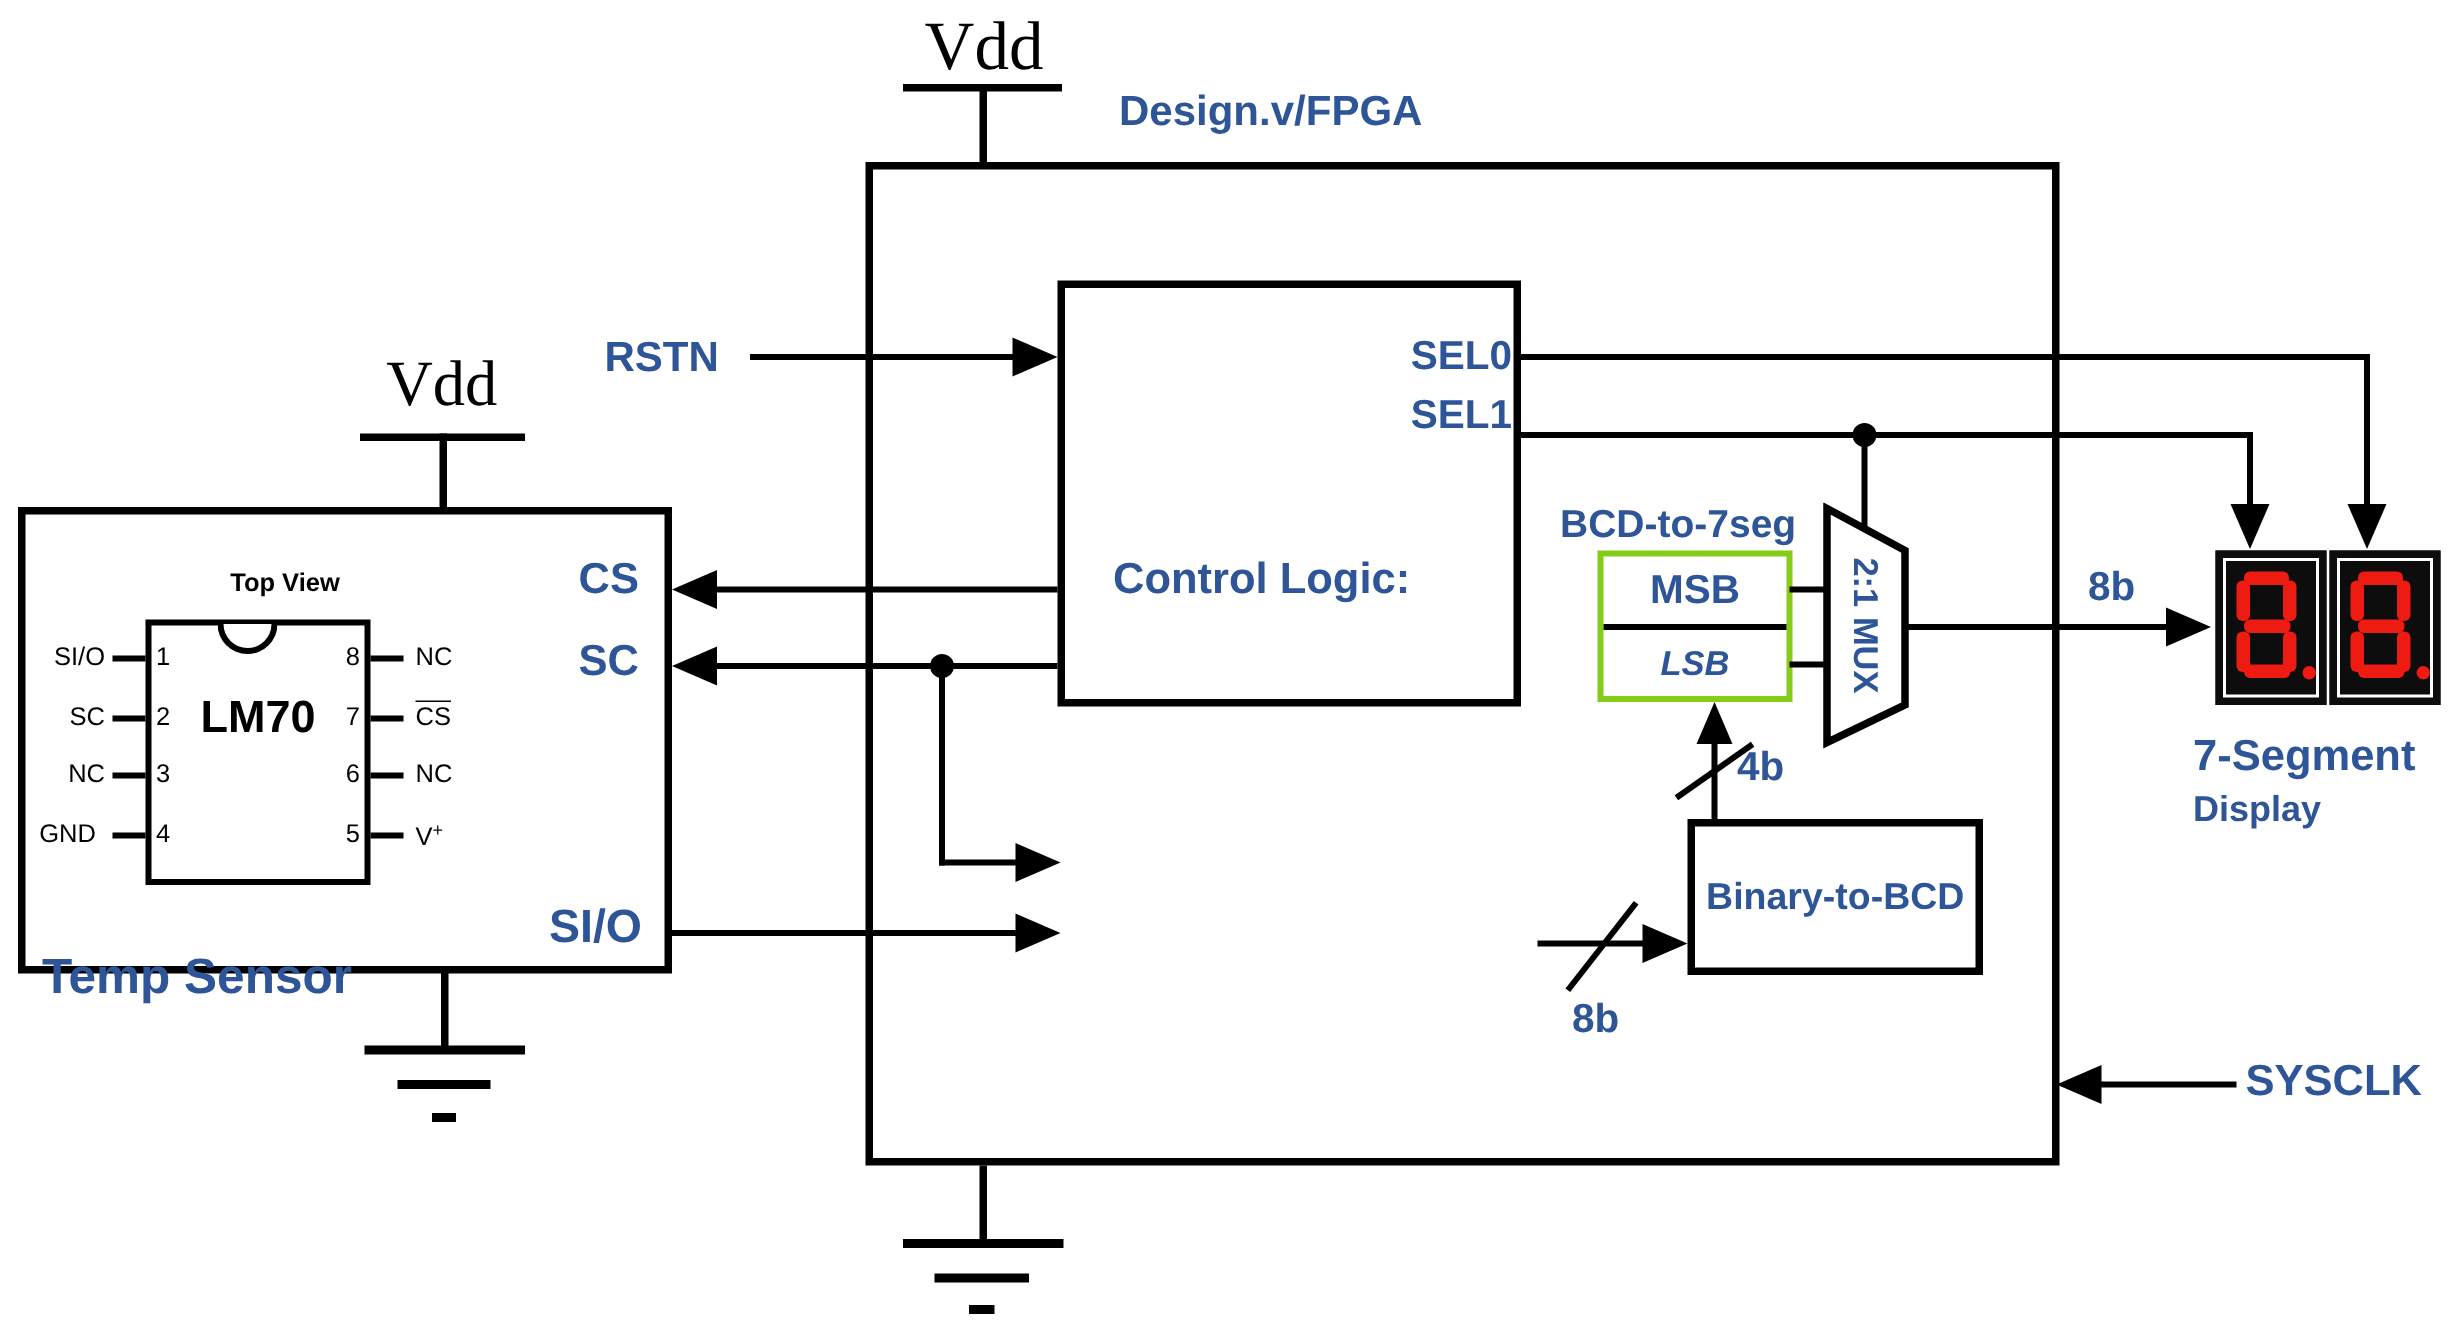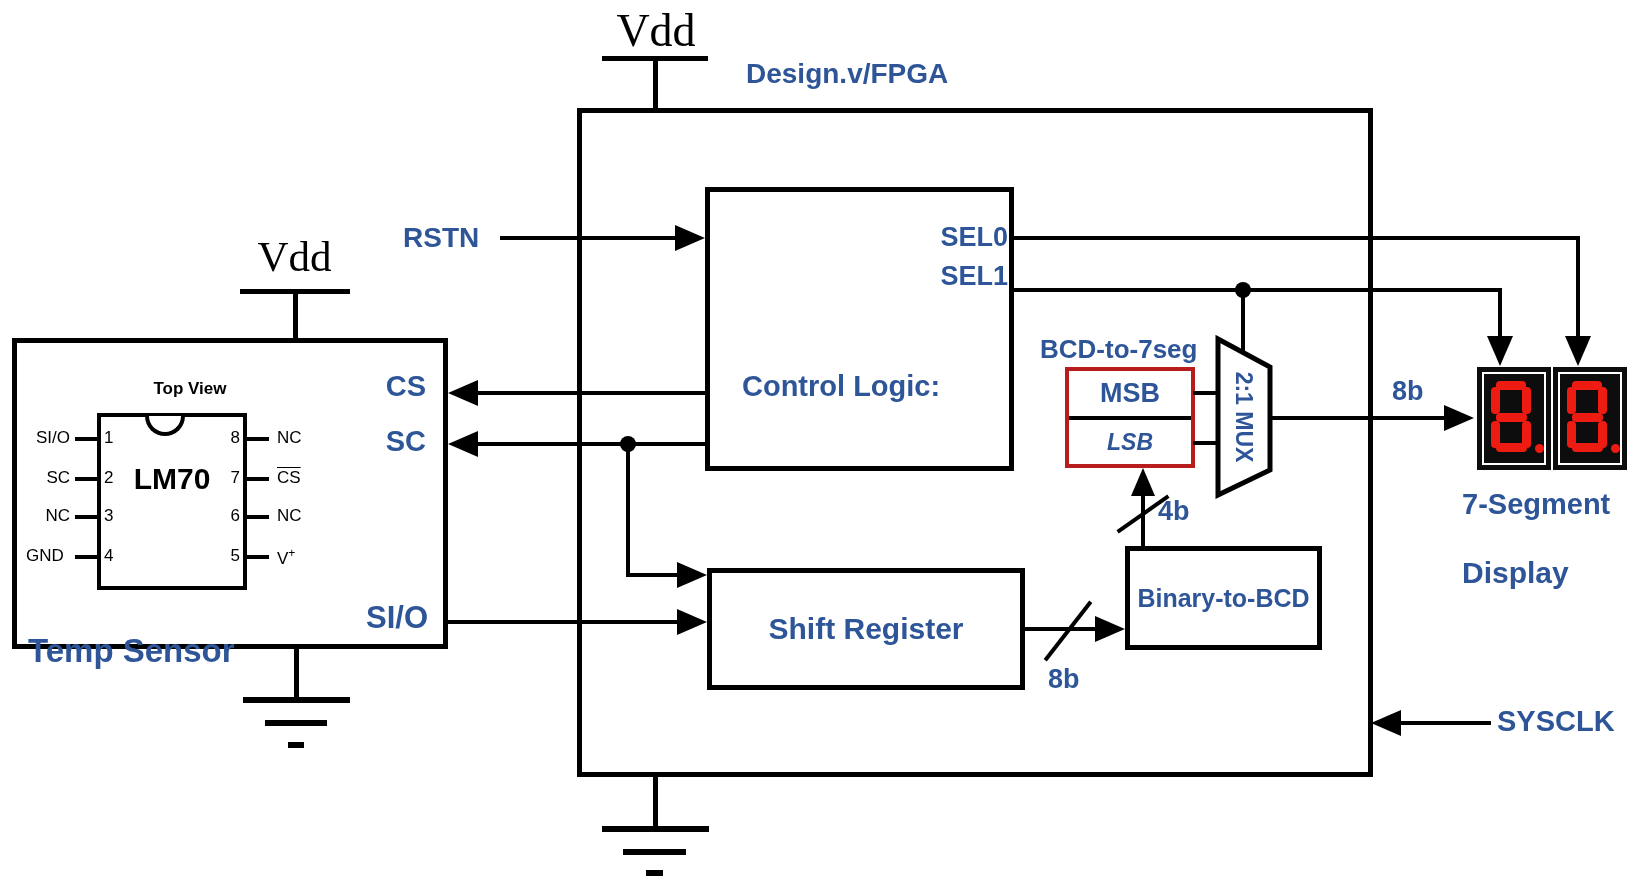--- a/index.html
+++ b/index.html
@@ -95,30 +95,27 @@
   <div class="wire" style="left:653px;top:777px;width:5px;height:51px;"></div>
   <div class="wire" style="left:602px;top:826px;width:107px;height:6px;"></div>
   <div class="wire" style="left:623px;top:849px;width:63px;height:6px;"></div>
   <div class="wire" style="left:646px;top:870px;width:17px;height:6px;"></div>
 
   <div class="box" style="left:705px;top:187px;width:309px;height:284px;"></div>
   <div class="abs blue" style="left:908px;top:222px;width:100px;text-align:right;font-size:27px;">SEL0</div>
   <div class="abs blue" style="left:908px;top:261px;width:100px;text-align:right;font-size:27px;">SEL1</div>
   <div class="abs blue" style="left:742px;top:370px;font-size:29px;">Control Logic:</div>
 
-  <div class="box ctr" style="left:707px;top:568px;width:318px;height:122px;">
-    <span class="blue" style="font-size:30px;">Shift Register</span>
-  </div>
 
   <div class="box ctr" style="left:1125px;top:546px;width:197px;height:104px;">
     <span class="blue" style="font-size:25px;">Binary-to-BCD</span>
   </div>
 
   <div class="abs blue" style="left:1040px;top:334px;font-size:26px;">BCD-to-7seg</div>
-  <div class="abs" style="left:1065px;top:367px;width:130px;height:101px;border:4px solid #b91c1c;box-sizing:border-box;background:#fff;">
+  <div class="abs" style="left:1065px;top:367px;width:130px;height:101px;border:4px solid #84cc16;box-sizing:border-box;background:#fff;">
     <div class="ctr" style="position:absolute;left:0;top:0;width:122px;height:45px;">
       <span class="blue" style="font-size:27px;">MSB</span>
     </div>
     <div style="position:absolute;left:0;top:45px;width:122px;height:4px;background:#000;"></div>
     <div class="ctr" style="position:absolute;left:0;top:49px;width:122px;height:44px;">
       <span class="blue" style="font-size:23px;font-style:italic;">LSB</span>
     </div>
   </div>
 
   <svg class="abs" style="left:1214px;top:335px;" width="62" height="166" viewBox="0 0 62 166">
@@ -192,15 +189,15 @@
       <div class="seg seg-b"></div>
       <div class="seg seg-c"></div>
       <div class="seg seg-d"></div>
       <div class="seg seg-e"></div>
       <div class="seg seg-f"></div>
       <div class="seg seg-g"></div>
       <div class="seg seg-dp"></div>
     </div>
   </div>
   <div class="abs blue" style="left:1462px;top:488px;font-size:29px;">7-Segment</div>
-  <div class="abs blue" style="left:1462px;top:556px;font-size:30px;">Display</div>
+  <div class="abs blue" style="left:1462px;top:526px;font-size:24px;">Display</div>
 
 </div>
 
 </body></html>

